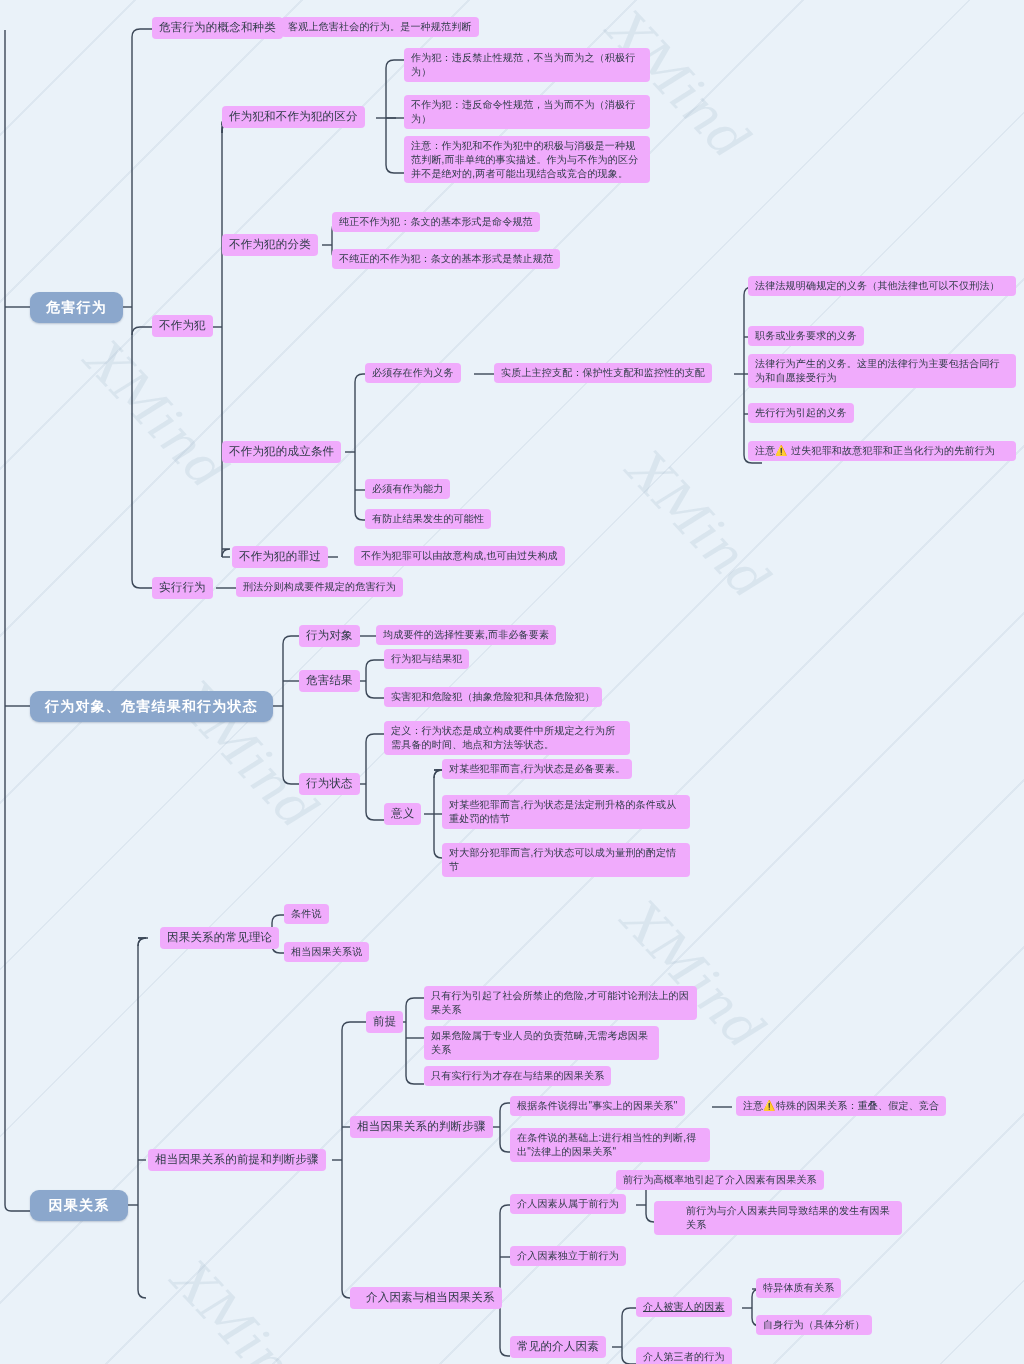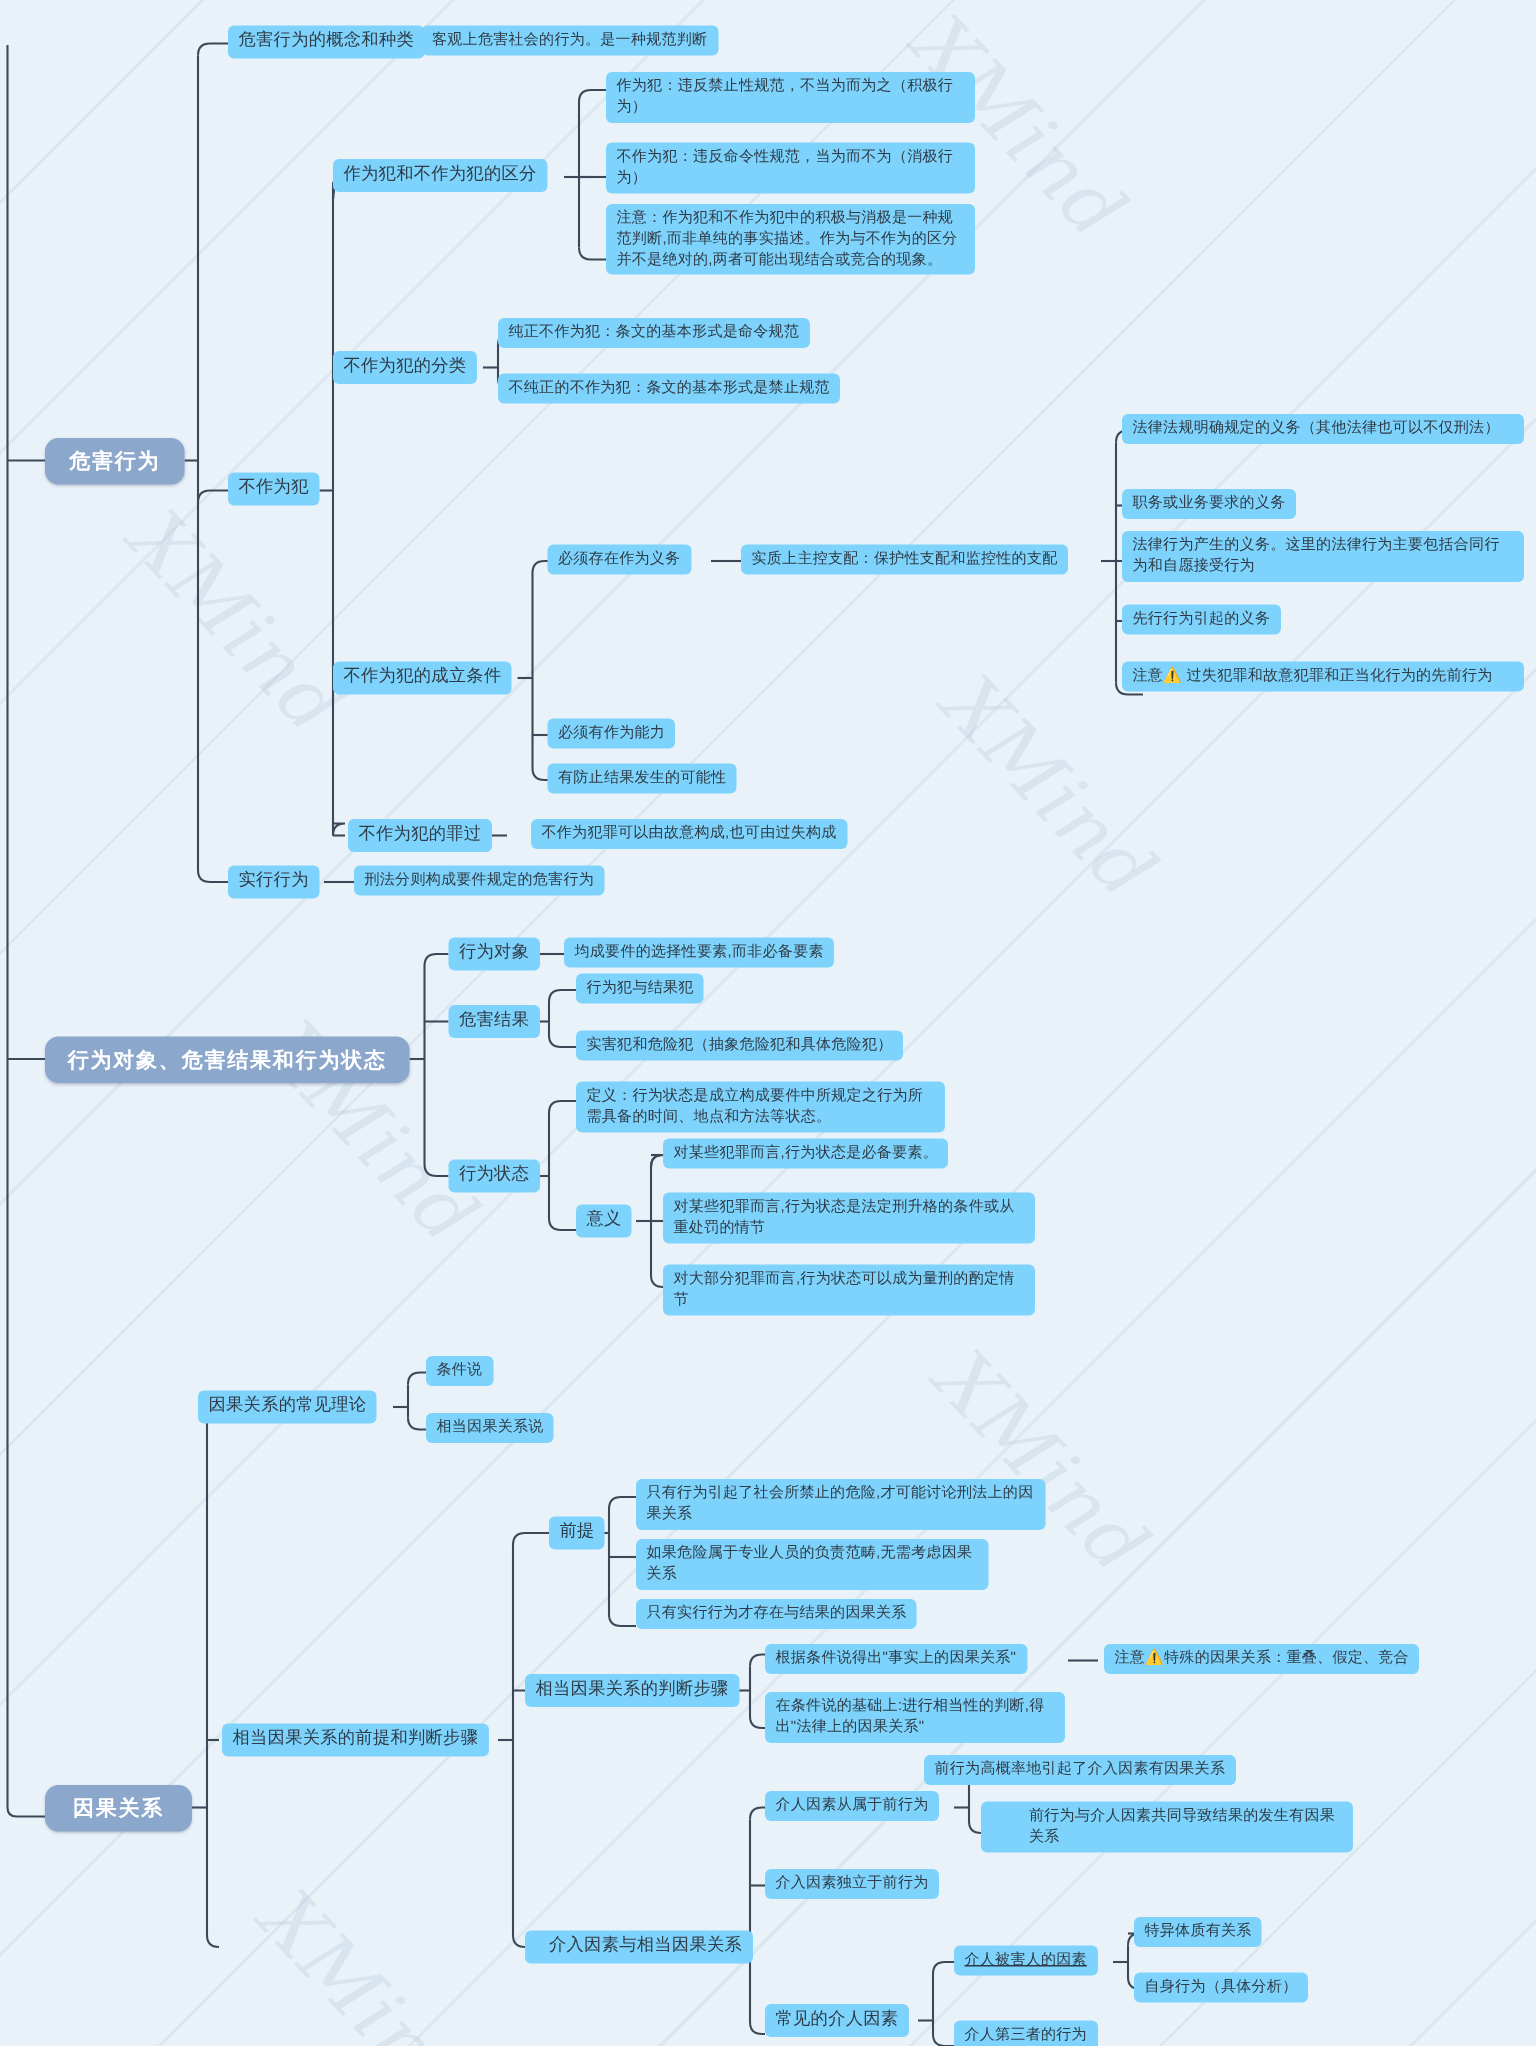--- a/index.html
+++ b/index.html
@@ -43,21 +43,21 @@
   }
   
   svg.links{position:absolute;left:0;top:0;width:1024px;height:1364px;pointer-events:none;}
   svg.links path,svg.links line{fill:none;stroke:#3c4858;stroke-width:1.4;}
 
   
   .node{
     position:absolute;
     box-sizing:border-box;
     color:#2f3b47;
-    background:#7dd3fc;
+    background:#f0abfc;
     border-radius:4px;
     padding:3px 7px;
     line-height:1.38;
     font-size:11.5px;
     white-space:pre-wrap;
     letter-spacing:.2px;
   }
   .root{
     background:#8ba7cc;
     color:#ffffff;
@@ -275,21 +275,21 @@
   <div class="node leaf" style="left:384px;top:687px;">实害犯和危险犯（抽象危险犯和具体危险犯）</div>
 
   <div class="node l1" style="left:299px;top:773px;">行为状态</div>
   <div class="node leaf" style="left:384px;top:721px;width:246px;">定义：行为状态是成立构成要件中所规定之行为所需具备的时间、地点和方法等状态。</div>
   <div class="node l2" style="left:384px;top:803px;">意义</div>
 
   <div class="node leaf" style="left:442px;top:759px;">对某些犯罪而言,行为状态是必备要素。</div>
   <div class="node leaf" style="left:442px;top:795px;width:248px;">对某些犯罪而言,行为状态是法定刑升格的条件或从重处罚的情节</div>
   <div class="node leaf" style="left:442px;top:843px;width:248px;">对大部分犯罪而言,行为状态可以成为量刑的酌定情节</div>
 
-  <div class="node l1" style="left:132px;top:927px;">因果关系的常见理论</div>
+  <div class="node l1" style="left:160px;top:927px;">因果关系的常见理论</div>
   <div class="node leaf" style="left:284px;top:904px;">条件说</div>
   <div class="node leaf" style="left:284px;top:942px;">相当因果关系说</div>
 
   <div class="node l1" style="left:148px;top:1149px;">相当因果关系的前提和判断步骤</div>
 
   <div class="node l2" style="left:366px;top:1011px;">前提</div>
   <div class="node leaf" style="left:424px;top:986px;width:273px;">只有行为引起了社会所禁止的危险,才可能讨论刑法上的因果关系</div>
   <div class="node leaf" style="left:424px;top:1026px;width:235px;">如果危险属于专业人员的负责范畴,无需考虑因果关系</div>
   <div class="node leaf" style="left:424px;top:1066px;">只有实行行为才存在与结果的因果关系</div>
 

